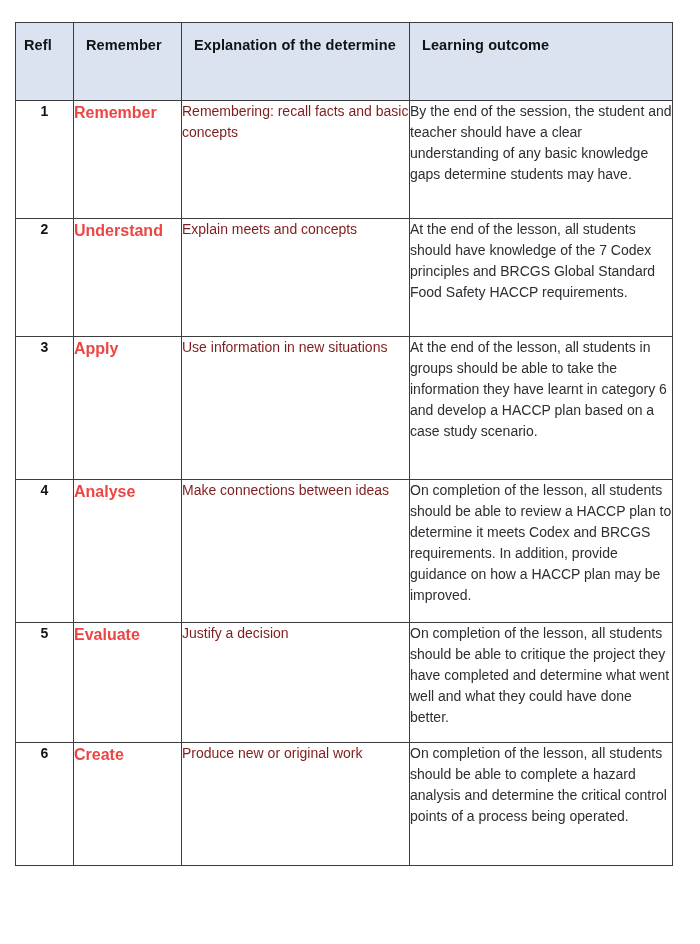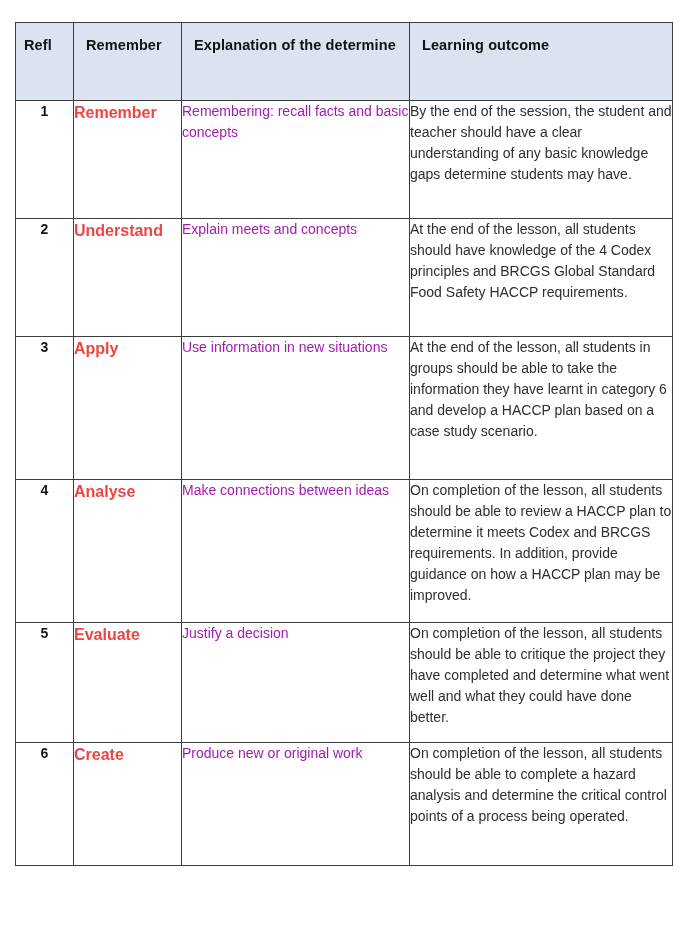--- a/index.html
+++ b/index.html
@@ -84,21 +84,21 @@
     padding-right: 6px;
   }
 
   tbody td.cell-category {
     font-weight: bold;
     color: #ef4444;
     font-size: 16px;
   }
 
   tbody td.cell-expl {
-    color: #a21caf;
+    color: #7f1d1d;
   }
 
   tbody td.cell-outcome {
     color: #2b2f33;
   }
 
   
   tr.r1 td { height: 117px; }
   tr.r2 td { height: 117px; }
   tr.r3 td { height: 142px; }
@@ -130,21 +130,21 @@
         <tr class="r1">
           <td class="cell-refl">1</td>
           <td class="cell-category">Remember</td>
           <td class="cell-expl">Remembering: recall facts and basic concepts</td>
           <td class="cell-outcome">By the end of the session, the student and teacher should have a clear understanding of any basic knowledge gaps determine students may have.</td>
         </tr>
         <tr class="r2">
           <td class="cell-refl">2</td>
           <td class="cell-category">Understand</td>
           <td class="cell-expl">Explain meets and concepts</td>
-          <td class="cell-outcome">At the end of the lesson, all students should have knowledge of the 4 Codex principles and BRCGS Global Standard Food Safety HACCP requirements.</td>
+          <td class="cell-outcome">At the end of the lesson, all students should have knowledge of the 7 Codex principles and BRCGS Global Standard Food Safety HACCP requirements.</td>
         </tr>
         <tr class="r3">
           <td class="cell-refl">3</td>
           <td class="cell-category">Apply</td>
           <td class="cell-expl">Use information in new situations</td>
           <td class="cell-outcome">At the end of the lesson, all students in groups should be able to take the information they have learnt in category 6 and develop a HACCP plan based on a case study scenario.</td>
         </tr>
         <tr class="r4">
           <td class="cell-refl">4</td>
           <td class="cell-category">Analyse</td>

